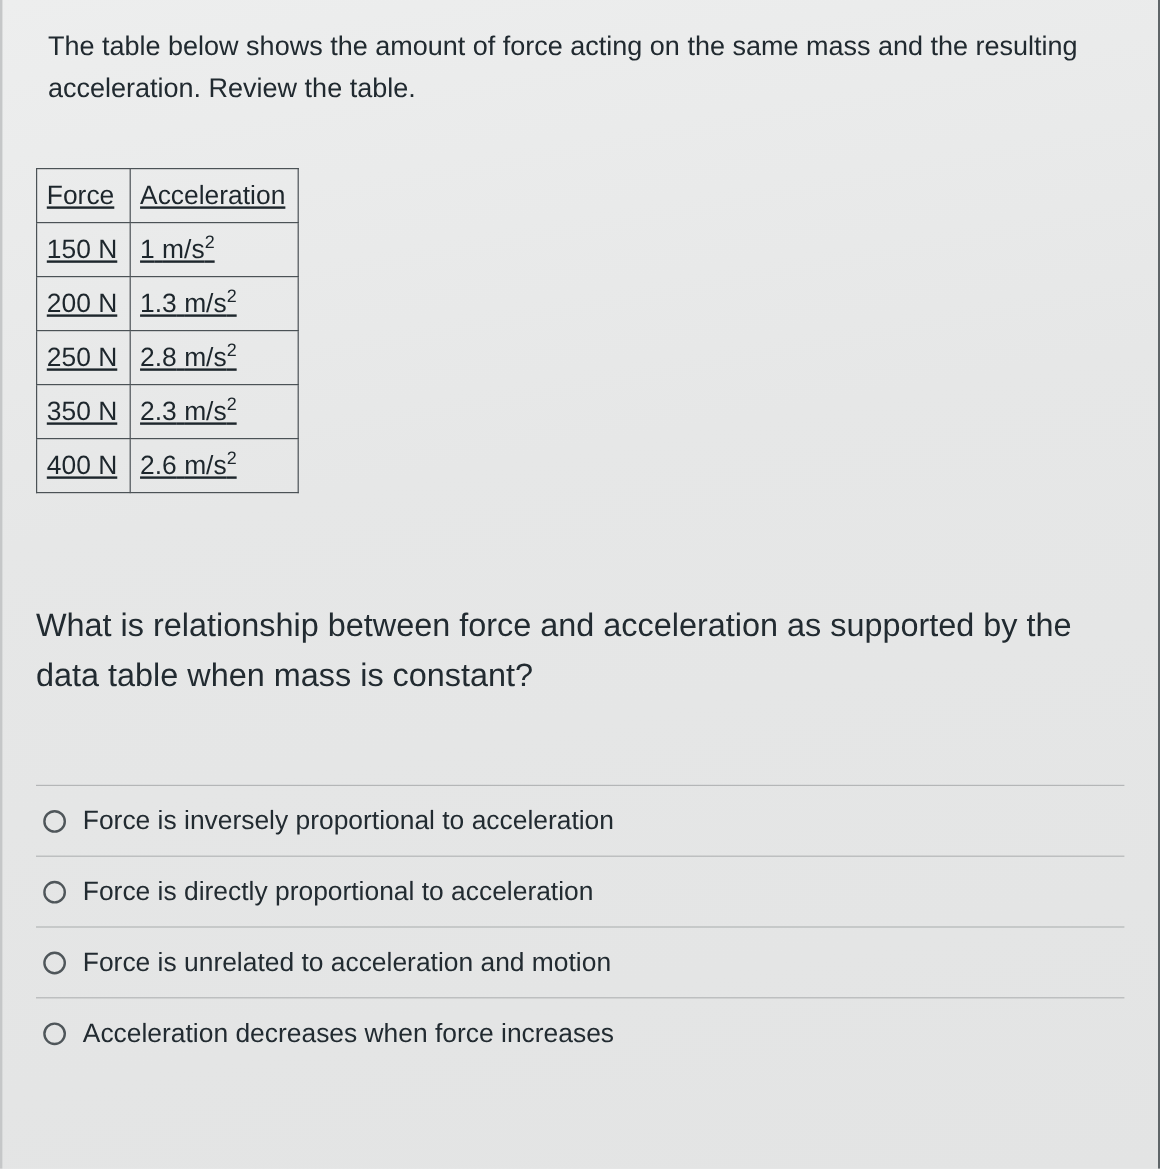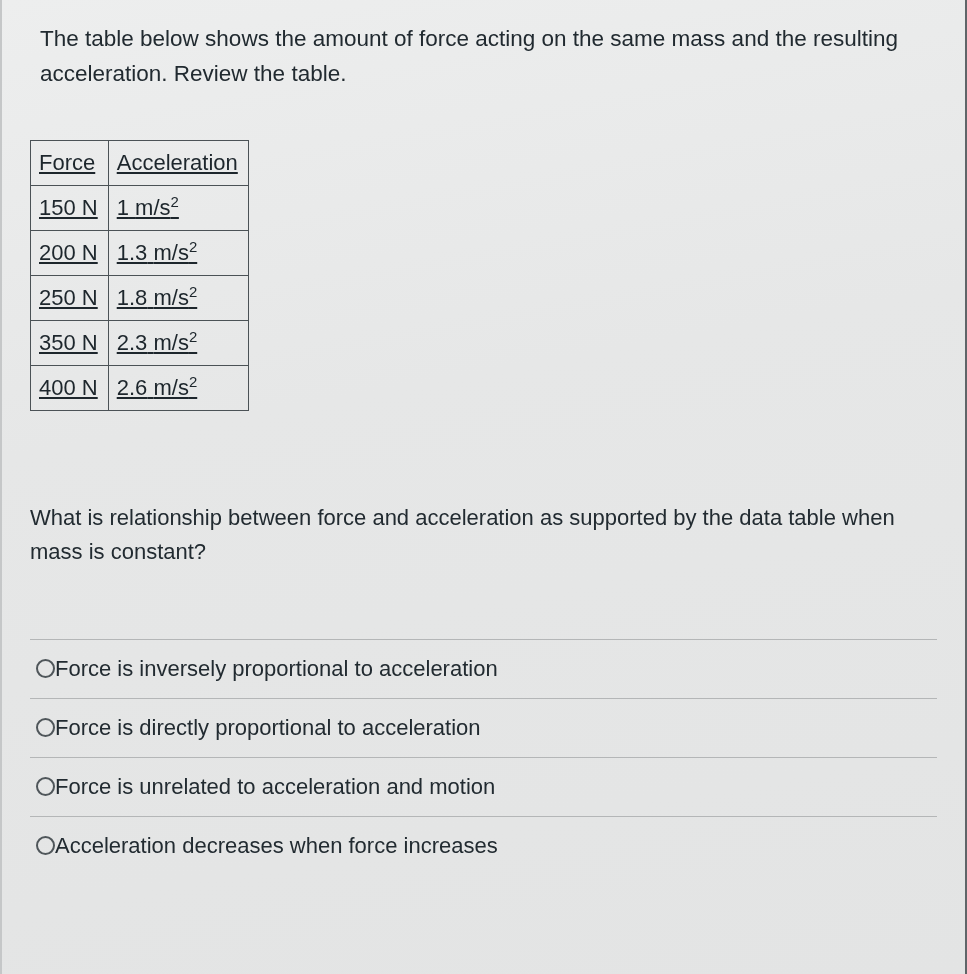--- a/index.html
+++ b/index.html
@@ -43,31 +43,32 @@
   }
   table.data th {
     font-weight: 400;
   }
   .unit-sup {
     font-size: 0.68em;
     vertical-align: super;
     line-height: 0;
   }
   .question {
-    font-size: 22px;
+    font-size: 27px;
     line-height: 1.55;
     color: #222b31;
     margin-bottom: 70px;
   }
   .options {
     border-top: 1px solid #b4b6b7;
   }
   .option-row {
     display: flex;
     align-items: center;
+    gap: 14px;
     padding: 16px 6px 16px 6px;
     border-bottom: 1px solid #b4b6b7;
     font-size: 22px;
     color: #222b31;
     cursor: pointer;
   }
   .option-row:last-child {
     border-bottom: none;
   }
   .radio {
@@ -97,21 +98,21 @@
       <tr>
         <td>150 N</td>
         <td><span>1</span> <span>m/s</span><span class="unit-sup">2</span></td>
       </tr>
       <tr>
         <td>200 N</td>
         <td><span>1.3</span> <span>m/s</span><span class="unit-sup">2</span></td>
       </tr>
       <tr>
         <td>250 N</td>
-        <td><span>1.8</span> <span>m/s</span><span class="unit-sup">2</span></td>
+        <td><span>2.8</span> <span>m/s</span><span class="unit-sup">2</span></td>
       </tr>
       <tr>
         <td>350 N</td>
         <td><span>2.3</span> <span>m/s</span><span class="unit-sup">2</span></td>
       </tr>
       <tr>
         <td>400 N</td>
         <td><span>2.6</span> <span>m/s</span><span class="unit-sup">2</span></td>
       </tr>
     </tbody>

